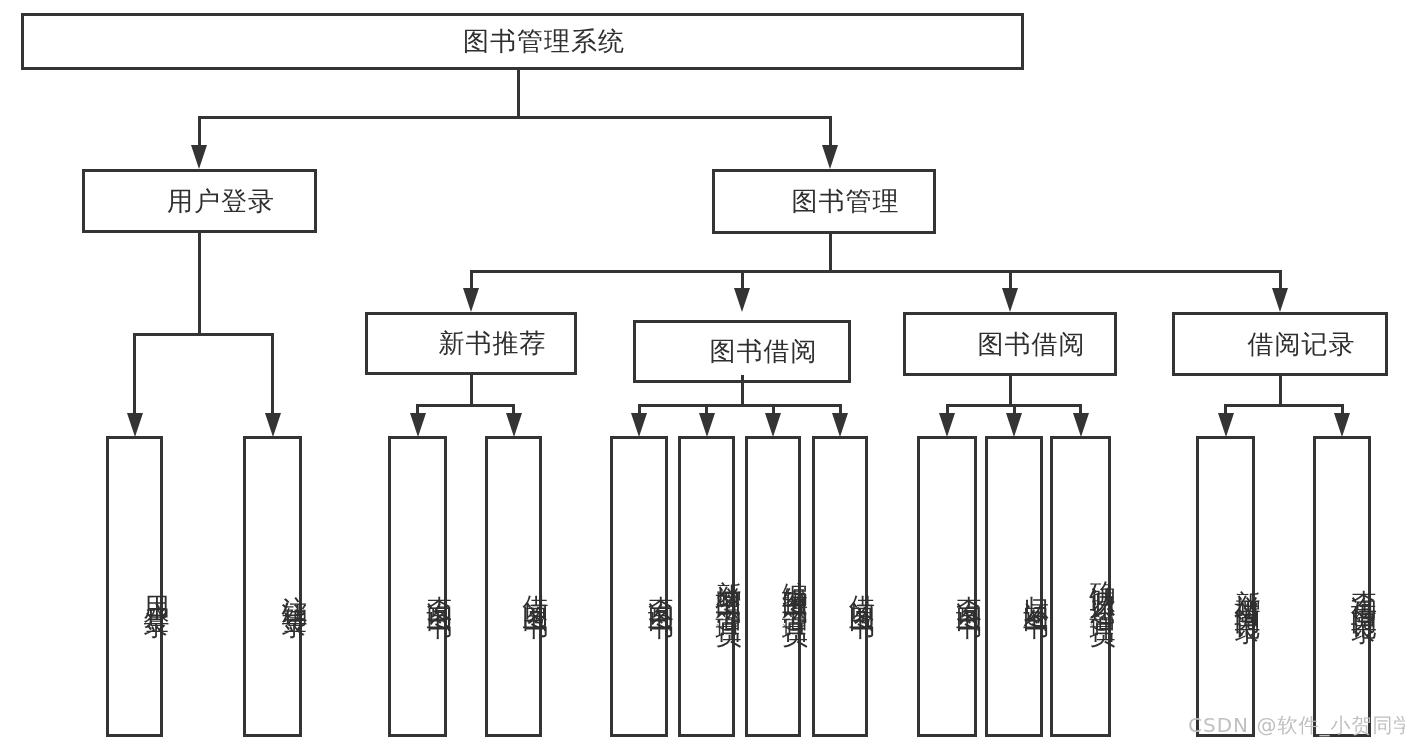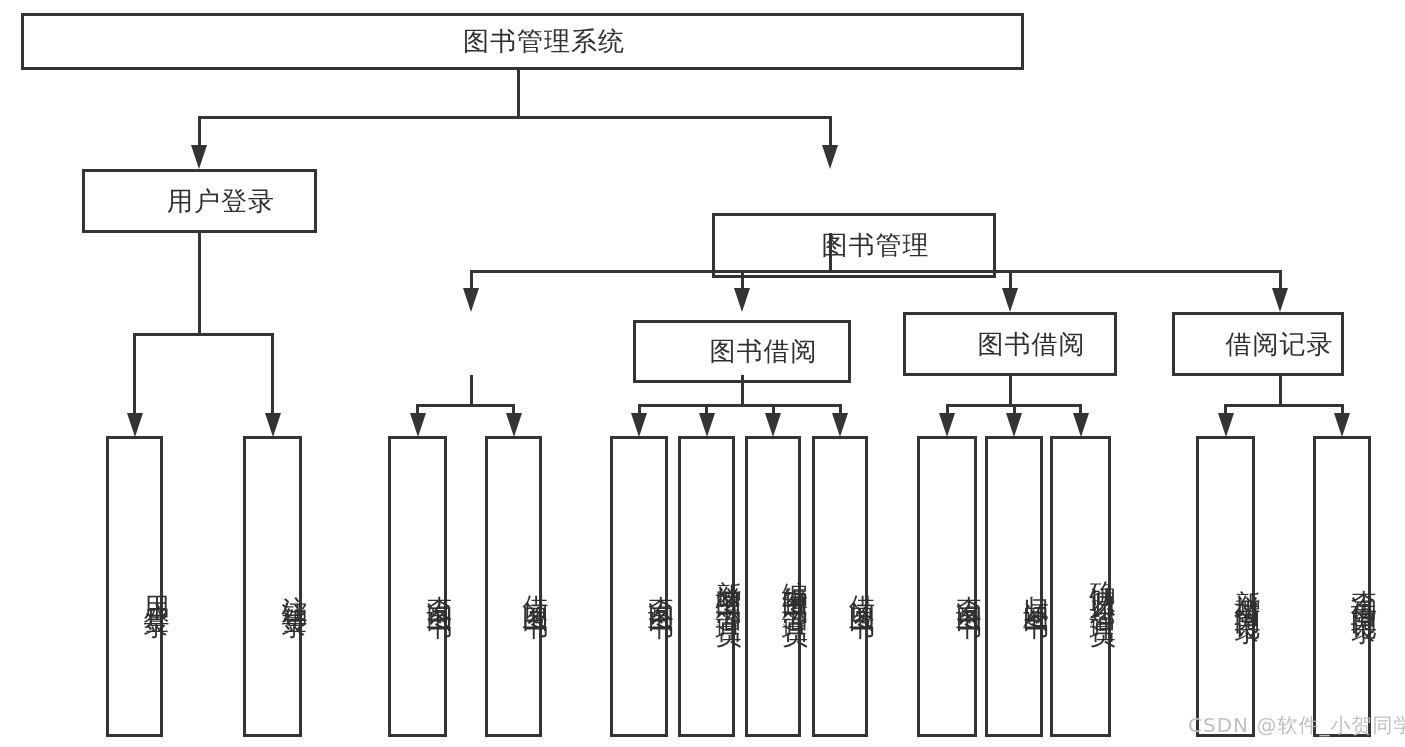--- a/index.html
+++ b/index.html
@@ -39,31 +39,34 @@
 
 <div class="canvas">
 
   <div class="box" style="left:21px;top:13px;width:1003px;height:57px;">
     <span class="lbl">图书管理系统</span>
   </div>
 
   <div class="box" style="left:82px;top:169px;width:235px;height:64px;">
     <span class="lbl">用户登录</span>
   </div>
-  <div class="box" style="left:712px;top:169px;width:284px;height:65px;margin-top:44px;">
+  <div class="box" style="left:712px;top:169px;width:224px;height:65px;">
     <span class="lbl">图书管理</span>
   </div>
 
+  <div class="box" style="left:365px;top:312px;width:212px;height:63px;">
+    <span class="lbl">新书推荐</span>
+  </div>
   <div class="box" style="left:633px;top:320px;width:218px;height:63px;">
     <span class="lbl">图书借阅</span>
   </div>
   <div class="box" style="left:903px;top:312px;width:214px;height:64px;">
     <span class="lbl">图书借阅</span>
   </div>
-  <div class="box" style="left:1172px;top:312px;width:172px;height:64px;text-align:center;">
+  <div class="box" style="left:1172px;top:312px;width:216px;height:64px;text-align:center;">
     <span class="lbl">借阅记录</span>
   </div>
 
   <div class="box" style="left:106px;top:436px;width:57px;height:301px;">
     <span class="vlbl">用户登录</span>
   </div>
   <div class="box" style="left:243px;top:436px;width:59px;height:301px;">
     <span class="vlbl">注销登录</span>
   </div>
 

